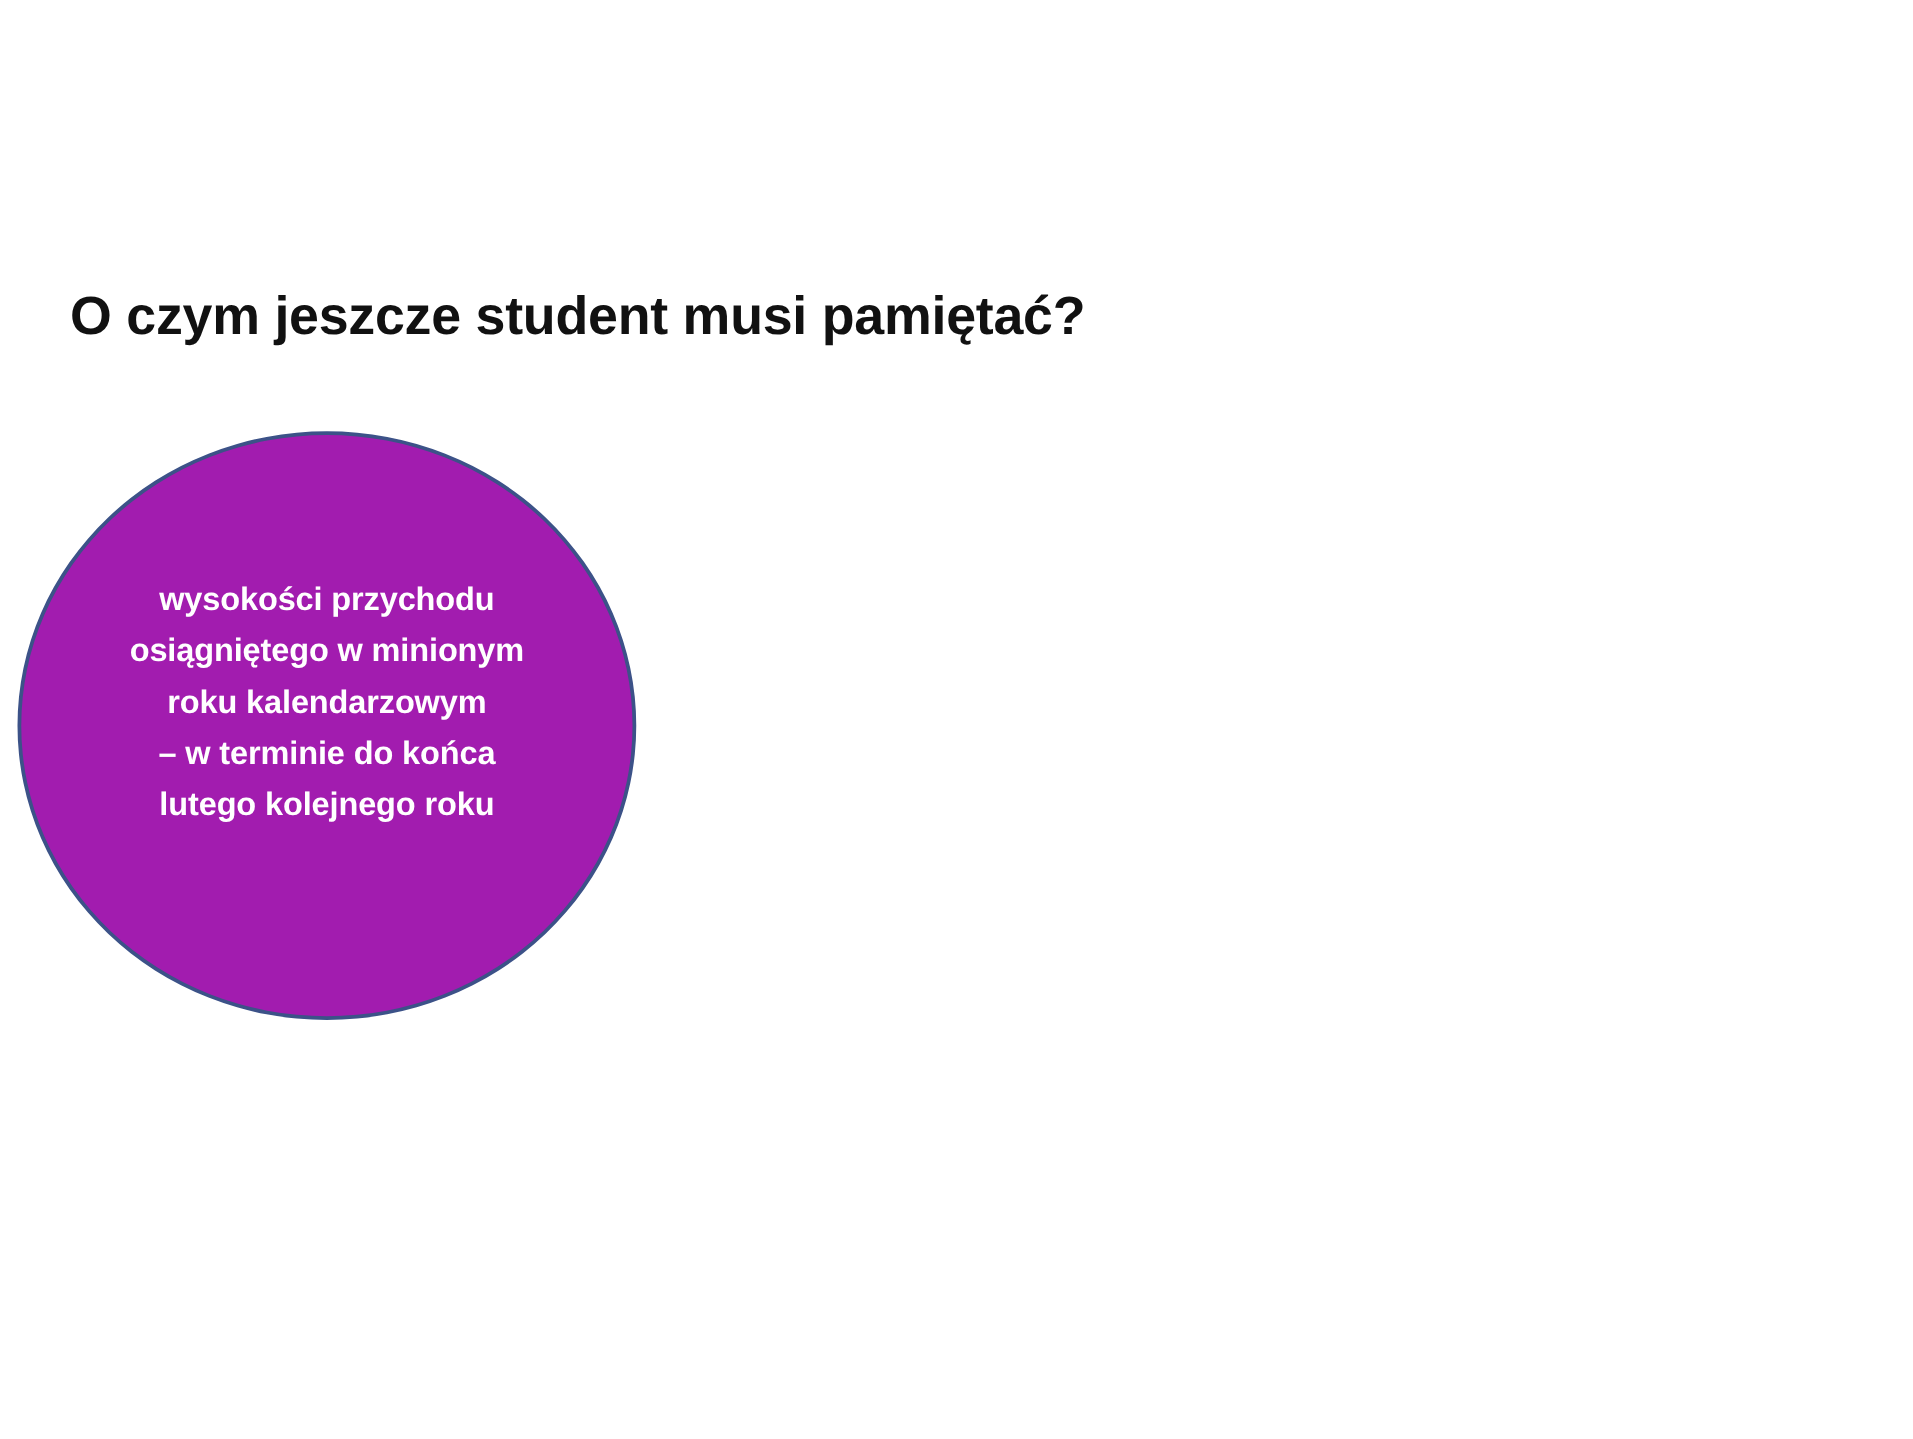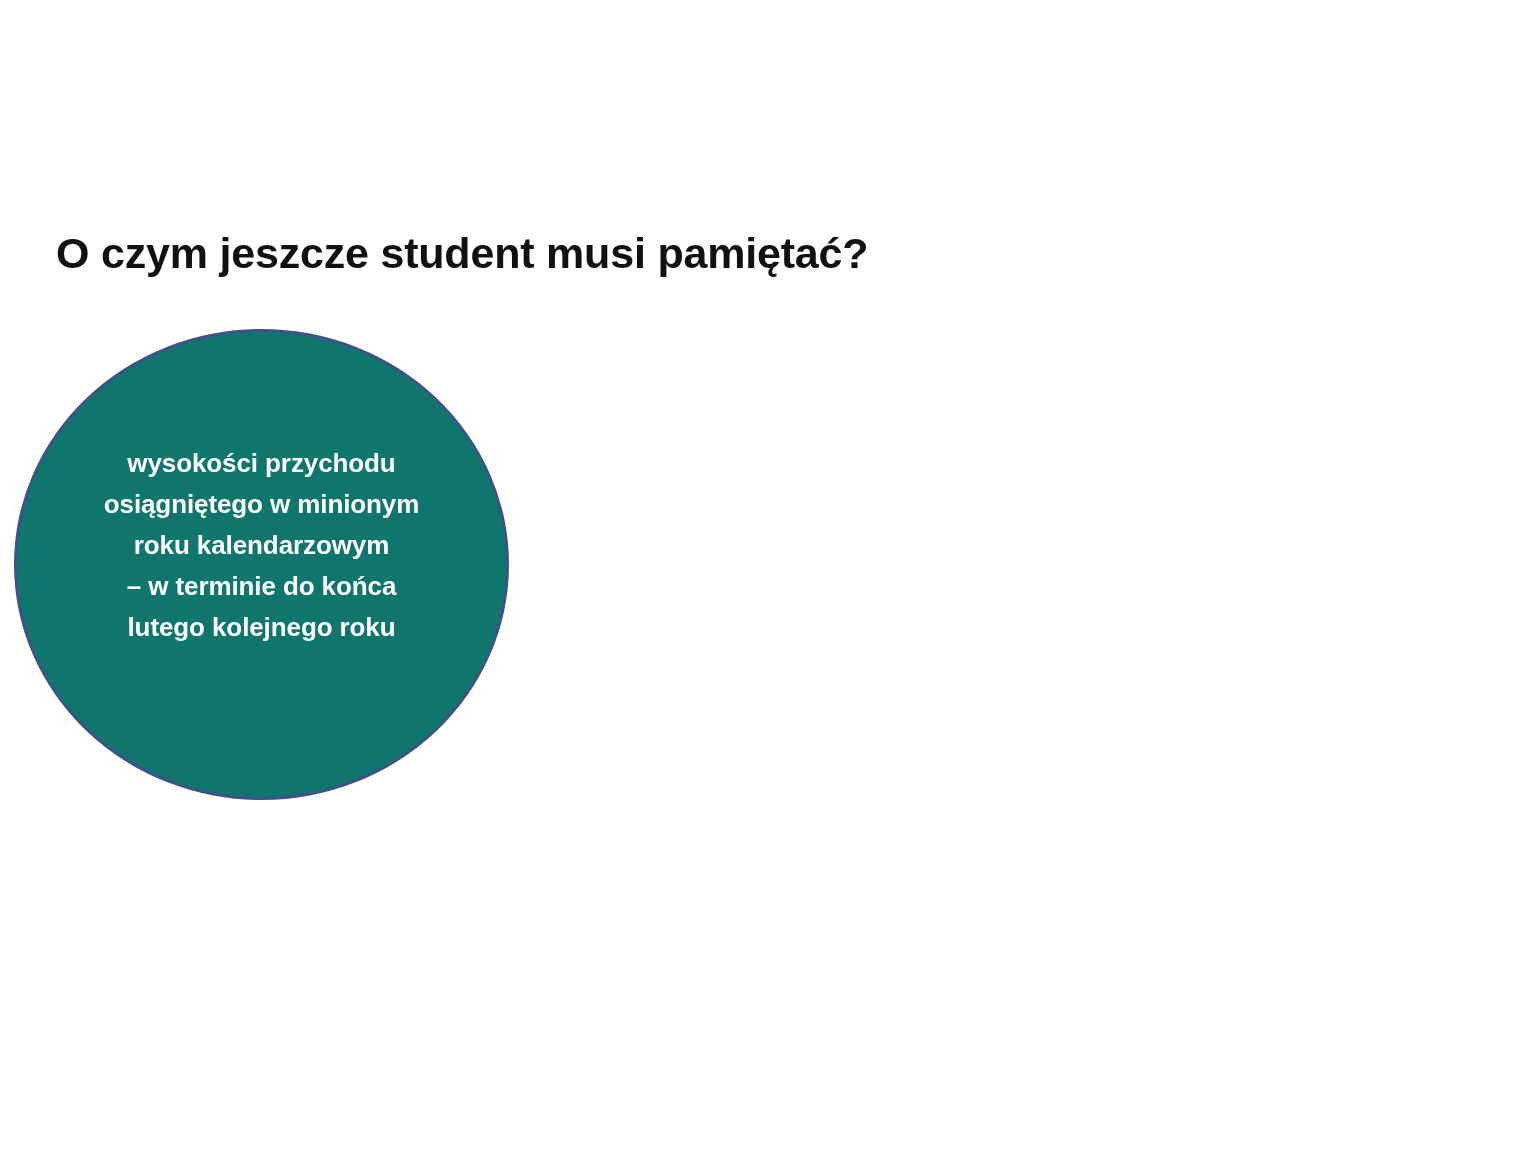--- a/index.html
+++ b/index.html
@@ -76,24 +76,24 @@
     font-size: 26px;
     font-weight: bold;
     line-height: 41px;
     letter-spacing: -0.1px;
     white-space: pre-line;
   }
 
   
   #circle-red {
     left: 14px;
-    top: 329px;
+    top: 345px;
     width: 495px;
     height: 471px;
-    background: #0f766e;
+    background: #a21caf;
     align-items: center;
   }
   #circle-red .circle-text {
     margin-top: -38px;
   }
 
   #circle-green {
     left: 530px;
     top: 345px;
     width: 468px;

